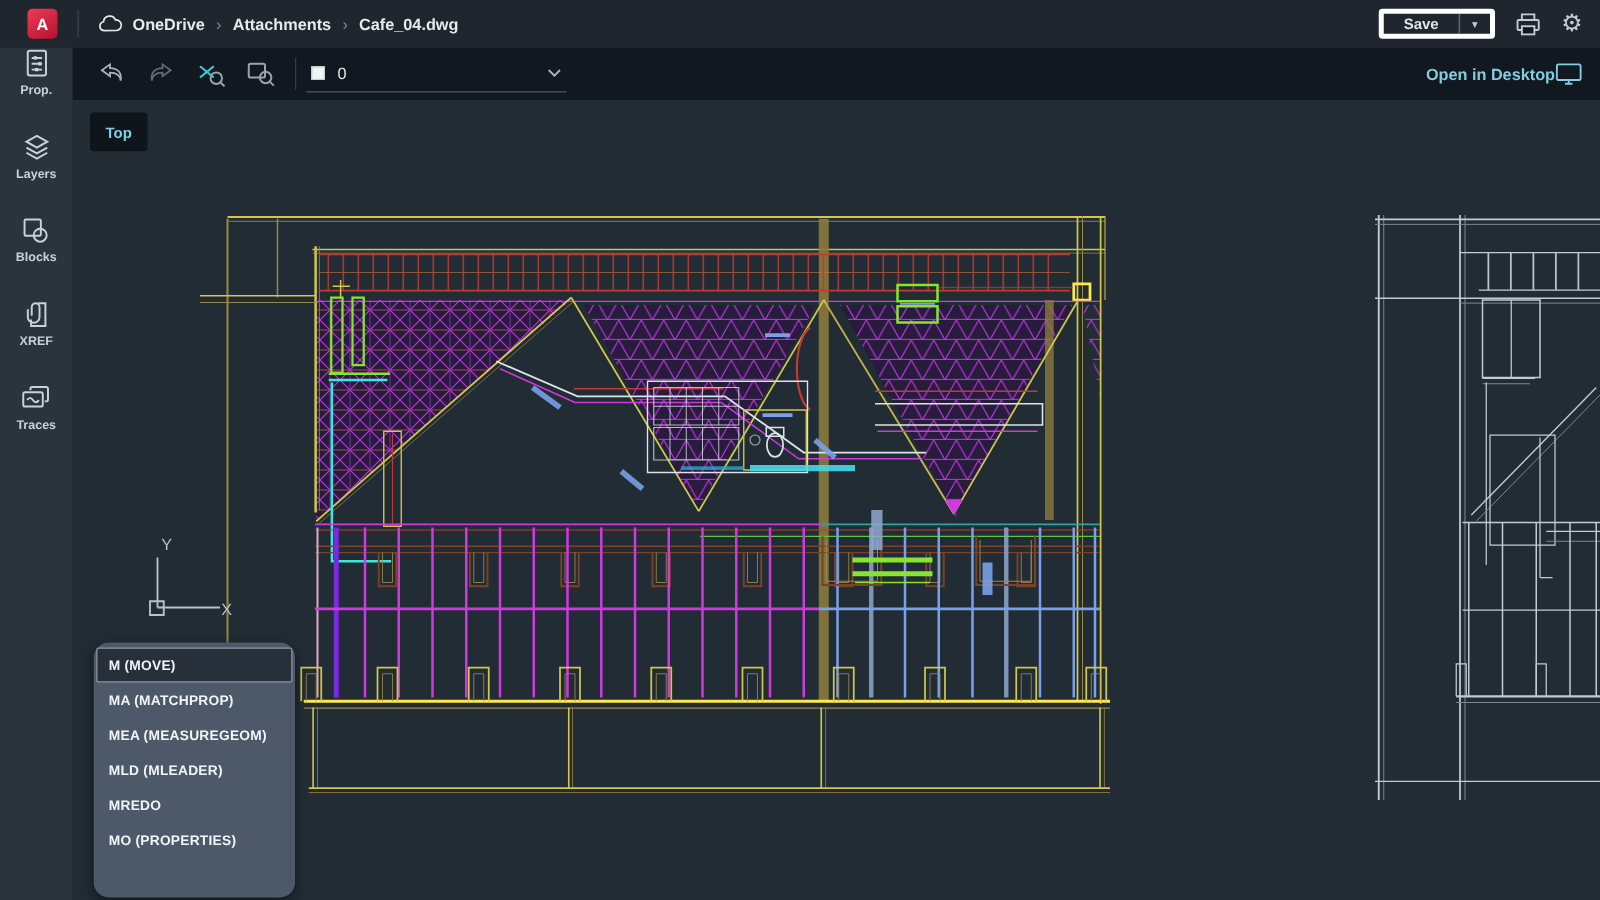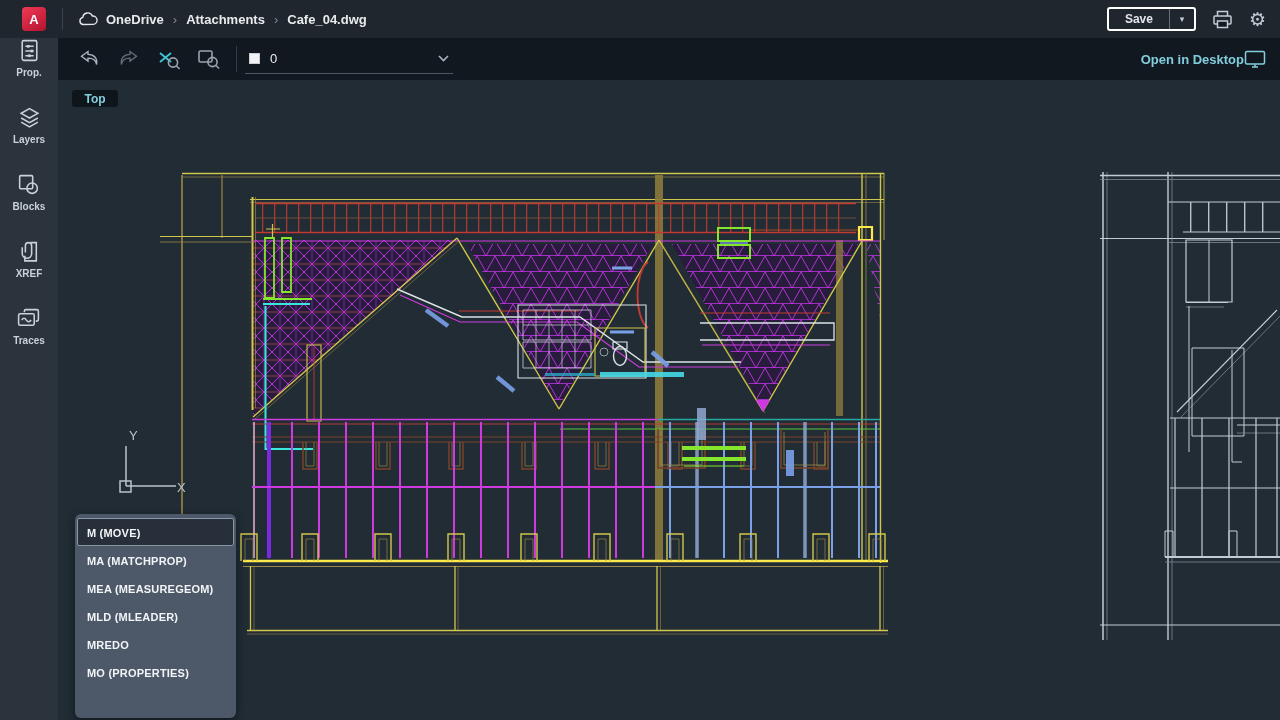--- a/index.html
+++ b/index.html
@@ -11,21 +11,21 @@
   .topbar{position:absolute;left:0;top:0;width:1280px;height:38px;background:var(--bg-topbar);display:flex;align-items:center;z-index:6;}
   .logo{position:absolute;left:22px;top:7px;width:24px;height:24px;border-radius:4px;
         background:linear-gradient(145deg,#f03a55,#b31230);color:#fff;font-weight:700;font-size:13px;
         display:flex;align-items:center;justify-content:center;}
   .top-sep{position:absolute;left:62px;top:8px;width:1px;height:22px;background:#3a434d;}
   .crumbs{position:absolute;left:78px;top:0;height:38px;display:flex;align-items:center;gap:8px;}
   .crumbs svg{display:block;}
   .crumb{font-size:13px;font-weight:700;color:var(--text-light);cursor:default;}
   .crumb-sep{font-size:13px;color:#7e8893;font-weight:400;padding:0 1px;}
   .top-right{position:absolute;right:14px;top:0;height:38px;display:flex;align-items:center;gap:16px;}
-  .save-split{display:flex;height:24px;border:2px solid #ffffff;border-radius:3px;overflow:hidden;}
+  .save-split{display:flex;height:24px;border:4px solid #ffffff;border-radius:3px;overflow:hidden;}
   .save-main{padding:0 16px;font-size:12px;font-weight:700;color:#e2e6ea;background:transparent;border:none;
              display:flex;align-items:center;cursor:pointer;}
   .save-arrow{width:25px;border:none;border-left:1px solid #66707d;background:transparent;color:#c3ccd4;
               font-size:9px;display:flex;align-items:center;justify-content:center;cursor:pointer;}
   .icon-btn{background:none;border:none;color:#c3ccd4;cursor:pointer;display:flex;align-items:center;justify-content:center;}
   .gear-glyph{font-size:19px;line-height:1;color:#c3ccd4;font-family:"DejaVu Sans",sans-serif;}
 
   
   .toolbar{position:absolute;left:58px;top:38px;width:1222px;height:42px;background:var(--bg-toolbar);display:flex;align-items:center;z-index:5;}
   .tool-btn{background:none;border:none;cursor:pointer;display:flex;align-items:center;justify-content:center;width:34px;height:32px;margin-left:6px;}
@@ -37,37 +37,37 @@
   .open-desktop span{font-size:13px;font-weight:700;color:var(--accent-cyan);}
 
   
   .sidebar{position:absolute;left:0;top:38px;width:58px;height:682px;background:var(--bg-sidebar);
            display:flex;flex-direction:column;align-items:center;gap:27px;z-index:5;}
   .side-item{display:flex;flex-direction:column;align-items:center;gap:4px;color:#c9d2da;cursor:pointer;background:none;border:none;}
   .side-item .lbl{font-size:10px;font-weight:700;color:#c9d2da;}
 
   
   .canvas{position:absolute;left:58px;top:80px;width:1222px;height:640px;background:var(--bg-canvas);}
-  .viewcube{position:absolute;left:14px;top:10px;min-width:46px;height:17px;background:#0e151b;border:none;border-radius:3px;
+  .viewcube{position:absolute;left:14px;top:10px;min-width:46px;height:31px;background:#0e151b;border:none;border-radius:3px;
             color:var(--accent-cyan);font-size:12px;font-weight:700;padding:0 12px;cursor:pointer;}
   svg.cad{position:absolute;left:0;top:0;}
   svg.cad *{vector-effect:non-scaling-stroke;}
   .np{fill:none;}
   .sy{stroke:var(--cad-yellow);} .syb{stroke:var(--cad-yellow-bright);} .sol{stroke:var(--cad-olive);}
   .sr{stroke:var(--cad-red);} .sm{stroke:var(--cad-magenta);} .sv{stroke:var(--cad-violet);}
   .sb{stroke:var(--cad-blue);} .sc{stroke:var(--cad-cyan);} .sg{stroke:var(--cad-green);}
   .sbr{stroke:var(--cad-brown);} .sw{stroke:var(--cad-white);} .sgr{stroke:var(--cad-gray);}
   .sgrd{stroke:var(--cad-gray-dim);} .st{stroke:var(--cad-teal);} .spk{stroke:var(--cad-pink);}
   .sst{stroke:var(--cad-steel);} .sgl{stroke:#5ac83a;} .sor{stroke:#c87840;}
   .ucsl{stroke:#b8c2ca;}
   .ucs-txt{font-size:13px;fill:#b8c2ca;font-family:"Liberation Sans",sans-serif;}
 
   
   .cmd-popup{position:absolute;left:75px;top:514px;width:161px;height:204px;background:var(--popup-bg);
-             border-radius:6px;box-shadow:0 3px 10px rgba(0,0,0,.45);padding:4px 2px;z-index:8;}
+             border-radius:12px;box-shadow:0 3px 10px rgba(0,0,0,.45);padding:4px 2px;z-index:8;}
   .cmd-item{height:28px;line-height:28px;padding:0 9px;font-size:11px;font-weight:700;color:#f2f5f7;
             letter-spacing:.2px;white-space:nowrap;border:1px solid transparent;cursor:pointer;}
   .cmd-item.selected{background:var(--popup-selected);border-color:var(--popup-border);border-radius:2px;}
 </style>
 </head>
 <body>
 
 <div class="screen">
 
   <div class="topbar">

